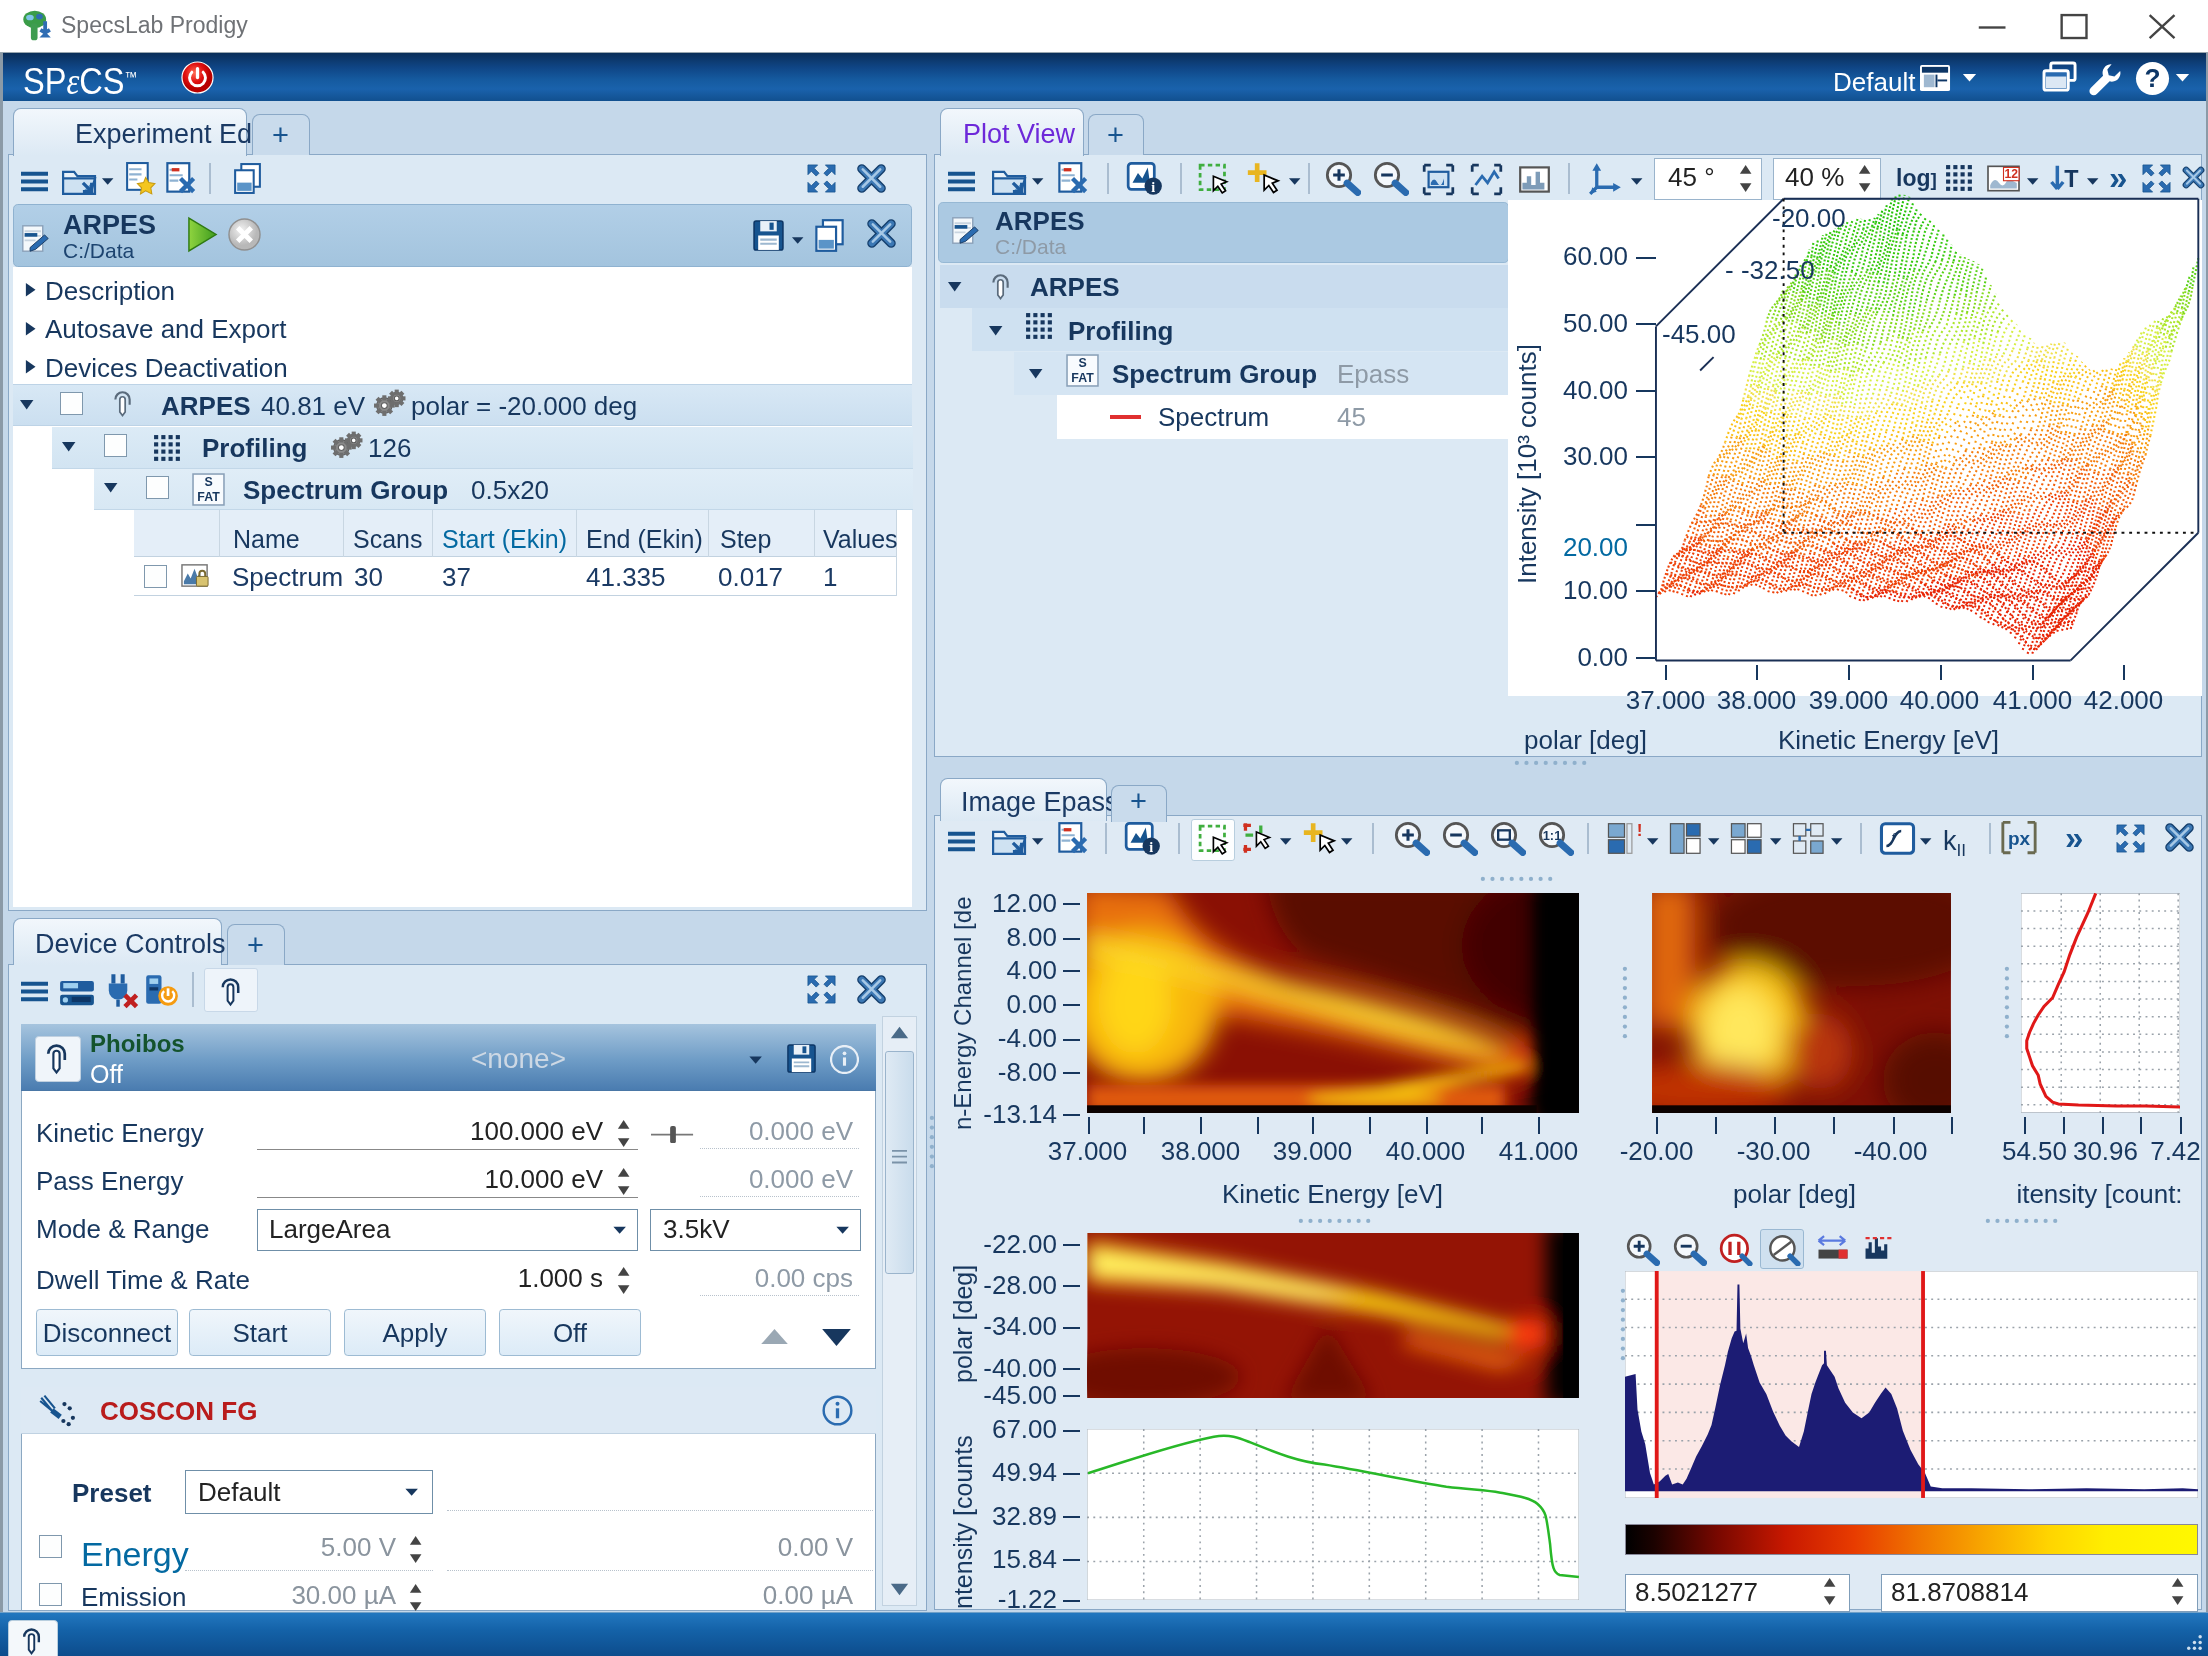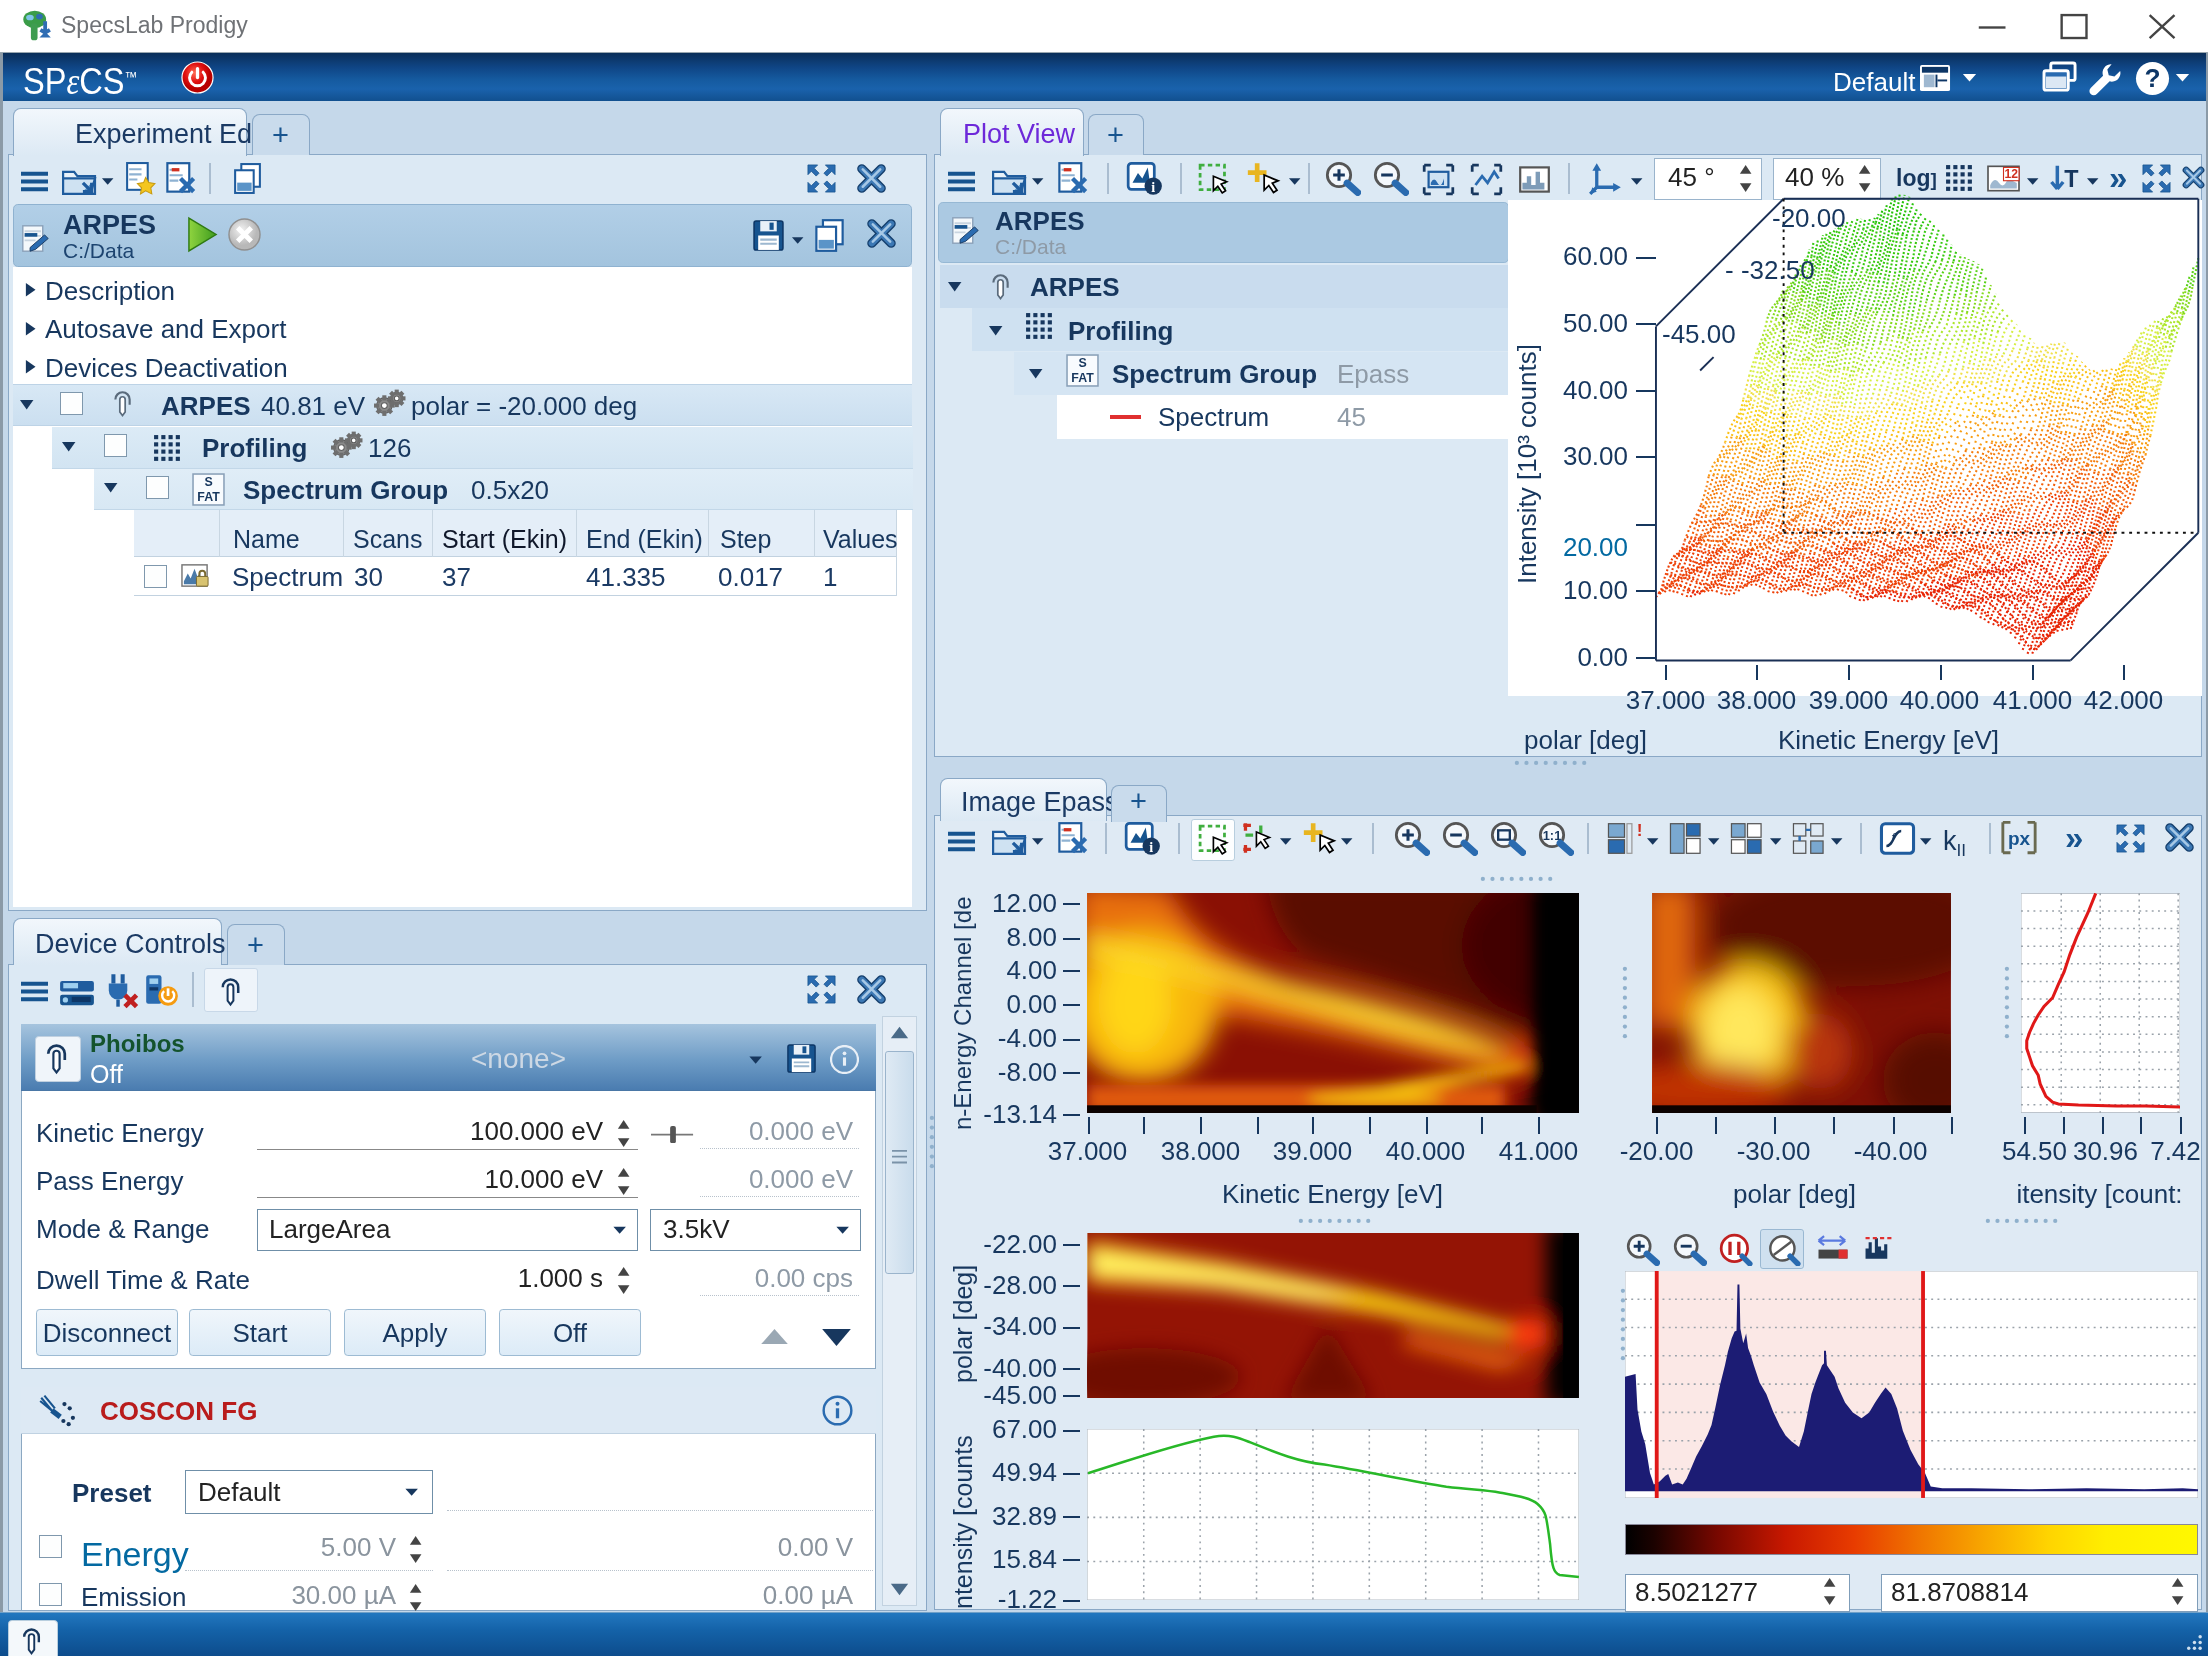--- a/index.html
+++ b/index.html
@@ -274,21 +274,21 @@
 <div style="position:absolute;left:134px;top:510px;width:762px;height:47px;background:#e4eef8;border-bottom:1px solid #c2d2e0;"></div>
 <div style="position:absolute;left:219px;top:510px;width:1px;height:86px;background:#c8d6e2;"></div>
 <div style="position:absolute;left:343px;top:510px;width:1px;height:86px;background:#c8d6e2;"></div>
 <div style="position:absolute;left:432px;top:510px;width:1px;height:86px;background:#c8d6e2;"></div>
 <div style="position:absolute;left:576px;top:510px;width:1px;height:86px;background:#c8d6e2;"></div>
 <div style="position:absolute;left:708px;top:510px;width:1px;height:86px;background:#c8d6e2;"></div>
 <div style="position:absolute;left:814px;top:510px;width:1px;height:86px;background:#c8d6e2;"></div>
 <div style="position:absolute;left:896px;top:510px;width:1px;height:86px;background:#c8d6e2;"></div>
 <div style="position:absolute;left:233px;top:525px;font-size:25px;color:#17375e;font-weight:normal;white-space:nowrap;line-height:1.15;">Name</div>
 <div style="position:absolute;left:353px;top:525px;font-size:25px;color:#17375e;font-weight:normal;white-space:nowrap;line-height:1.15;">Scans</div>
-<div style="position:absolute;left:442px;top:525px;font-size:25px;color:#0f172a;font-weight:normal;white-space:nowrap;line-height:1.15;">Start (Ekin)</div>
+<div style="position:absolute;left:442px;top:525px;font-size:25px;color:#0369a1;font-weight:normal;white-space:nowrap;line-height:1.15;">Start (Ekin)</div>
 <div style="position:absolute;left:586px;top:525px;font-size:25px;color:#17375e;font-weight:normal;white-space:nowrap;line-height:1.15;">End (Ekin)</div>
 <div style="position:absolute;left:720px;top:525px;font-size:25px;color:#17375e;font-weight:normal;white-space:nowrap;line-height:1.15;">Step</div>
 <div style="position:absolute;left:823px;top:525px;font-size:25px;color:#17375e;font-weight:normal;white-space:nowrap;line-height:1.15;">Values</div>
 <div style="position:absolute;left:134px;top:557px;width:762px;height:39px;background:#fff;border-bottom:1px solid #c2d2e0;"></div>
 <div style="position:absolute;left:144px;top:565px;width:23px;height:23px;background:#fdfefe;border:1.9px solid #7f98ad;"></div>
 <svg style="position:absolute;left:181px;top:561px;" width="29" height="29" viewBox="0 0 30 28">
     <rect x="1" y="3" width="26" height="22" fill="#fff" stroke="#777" stroke-width="1.5"></rect>
     <path d="M3 20 l4 -8 3 5 4 -10 3 8 3 -4 v12 h-17 z" fill="#4a7aa8"></path>
     <rect x="16" y="15" width="12" height="10" rx="1" fill="#d8c370" stroke="#7a6a30"></rect>
     <path d="M19 15 v-3 a3 3 0 0 1 6 0 v3" fill="none" stroke="#7a6a30" stroke-width="2"></path>

